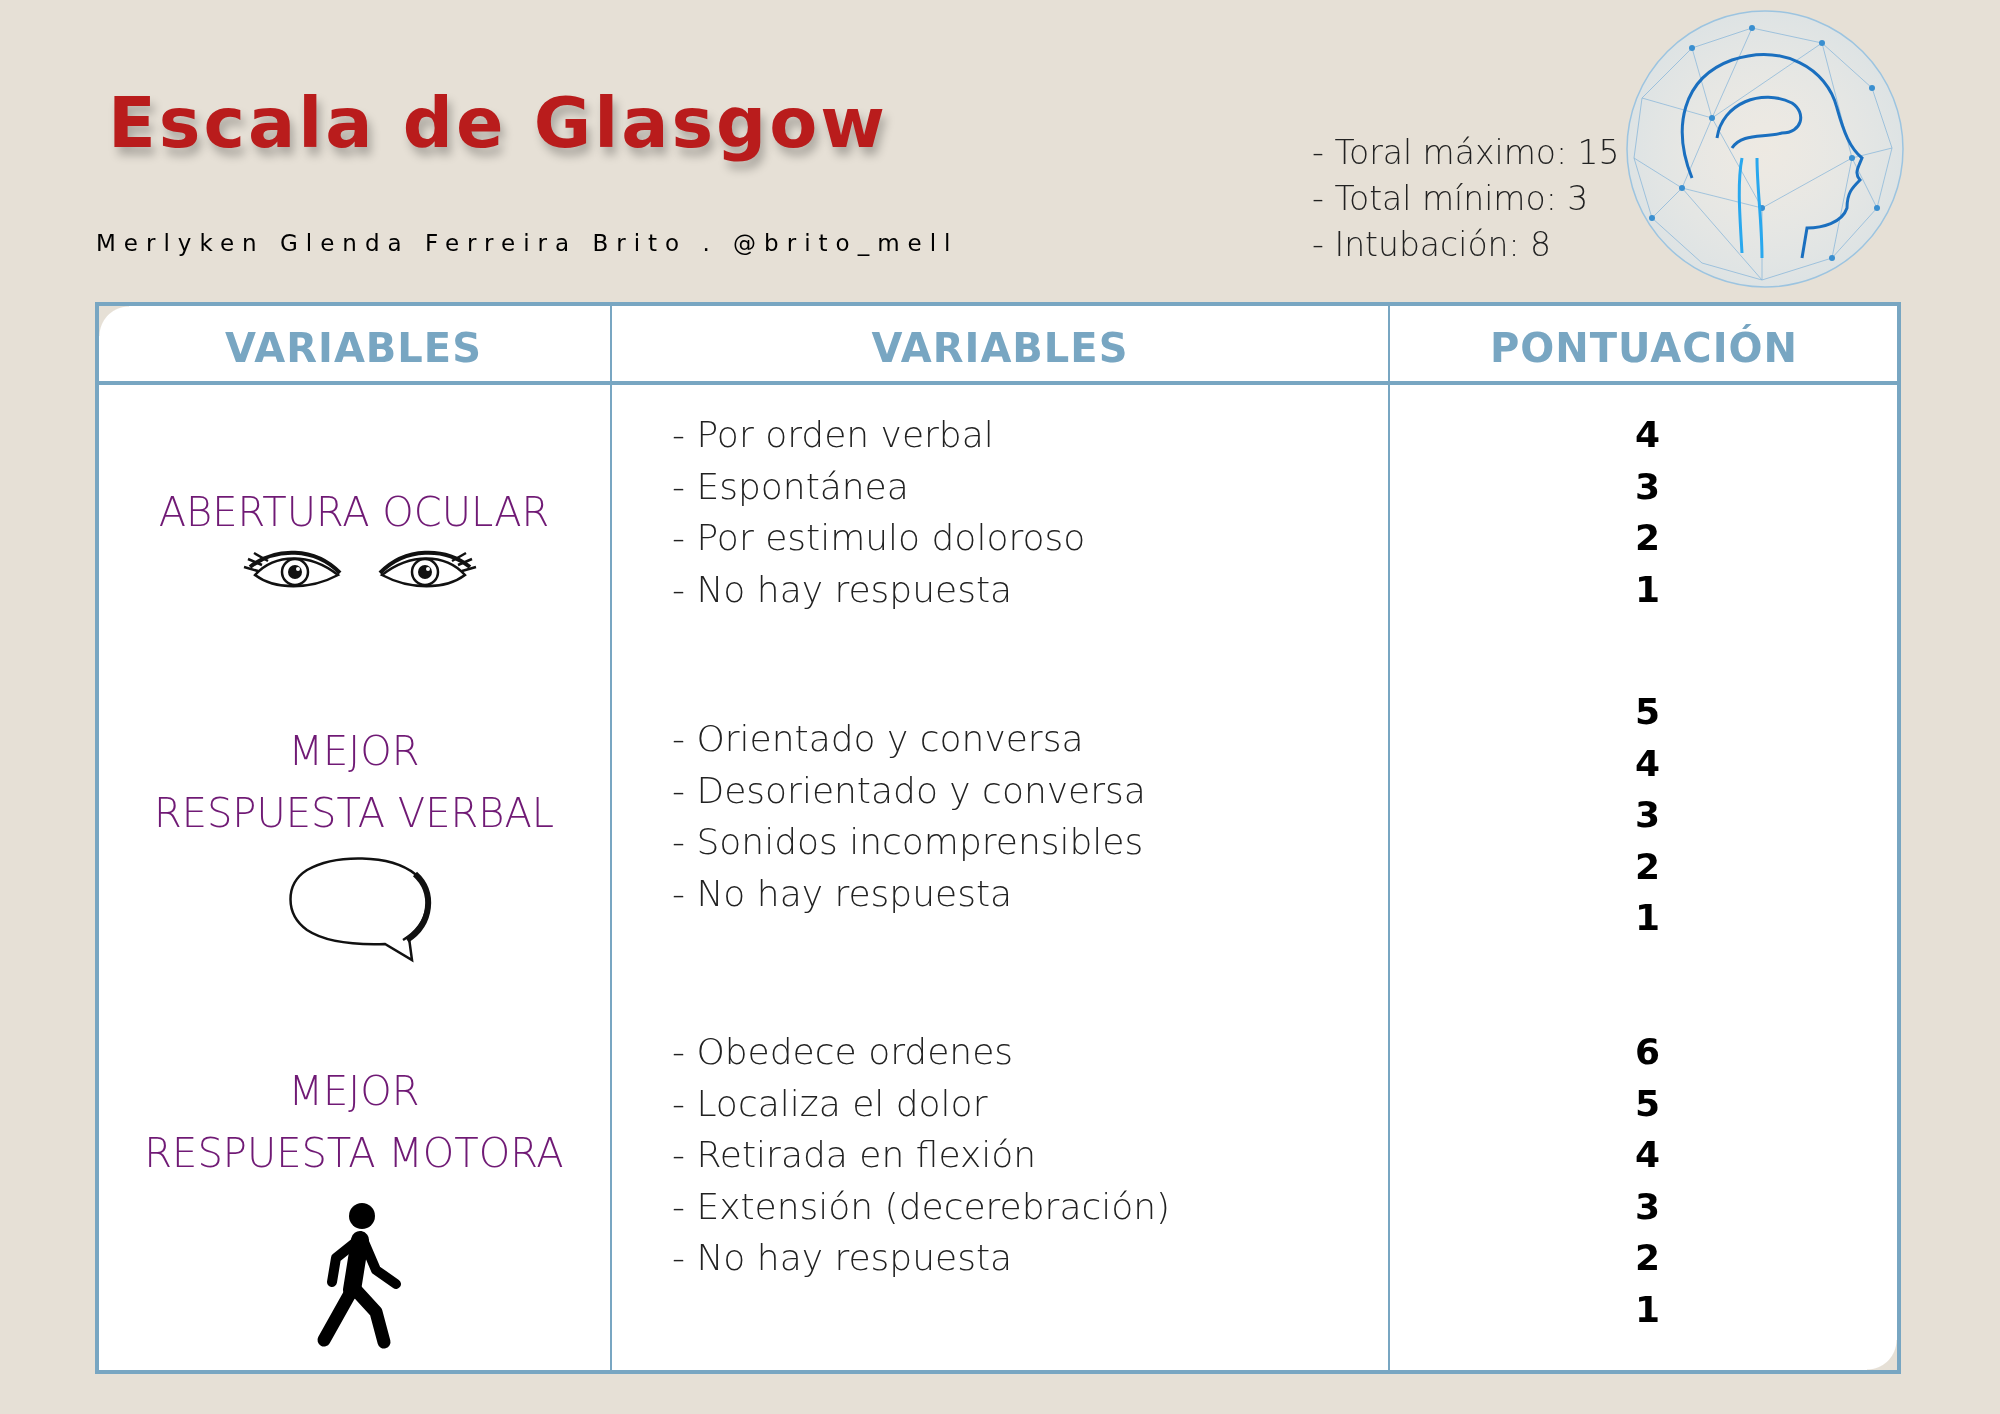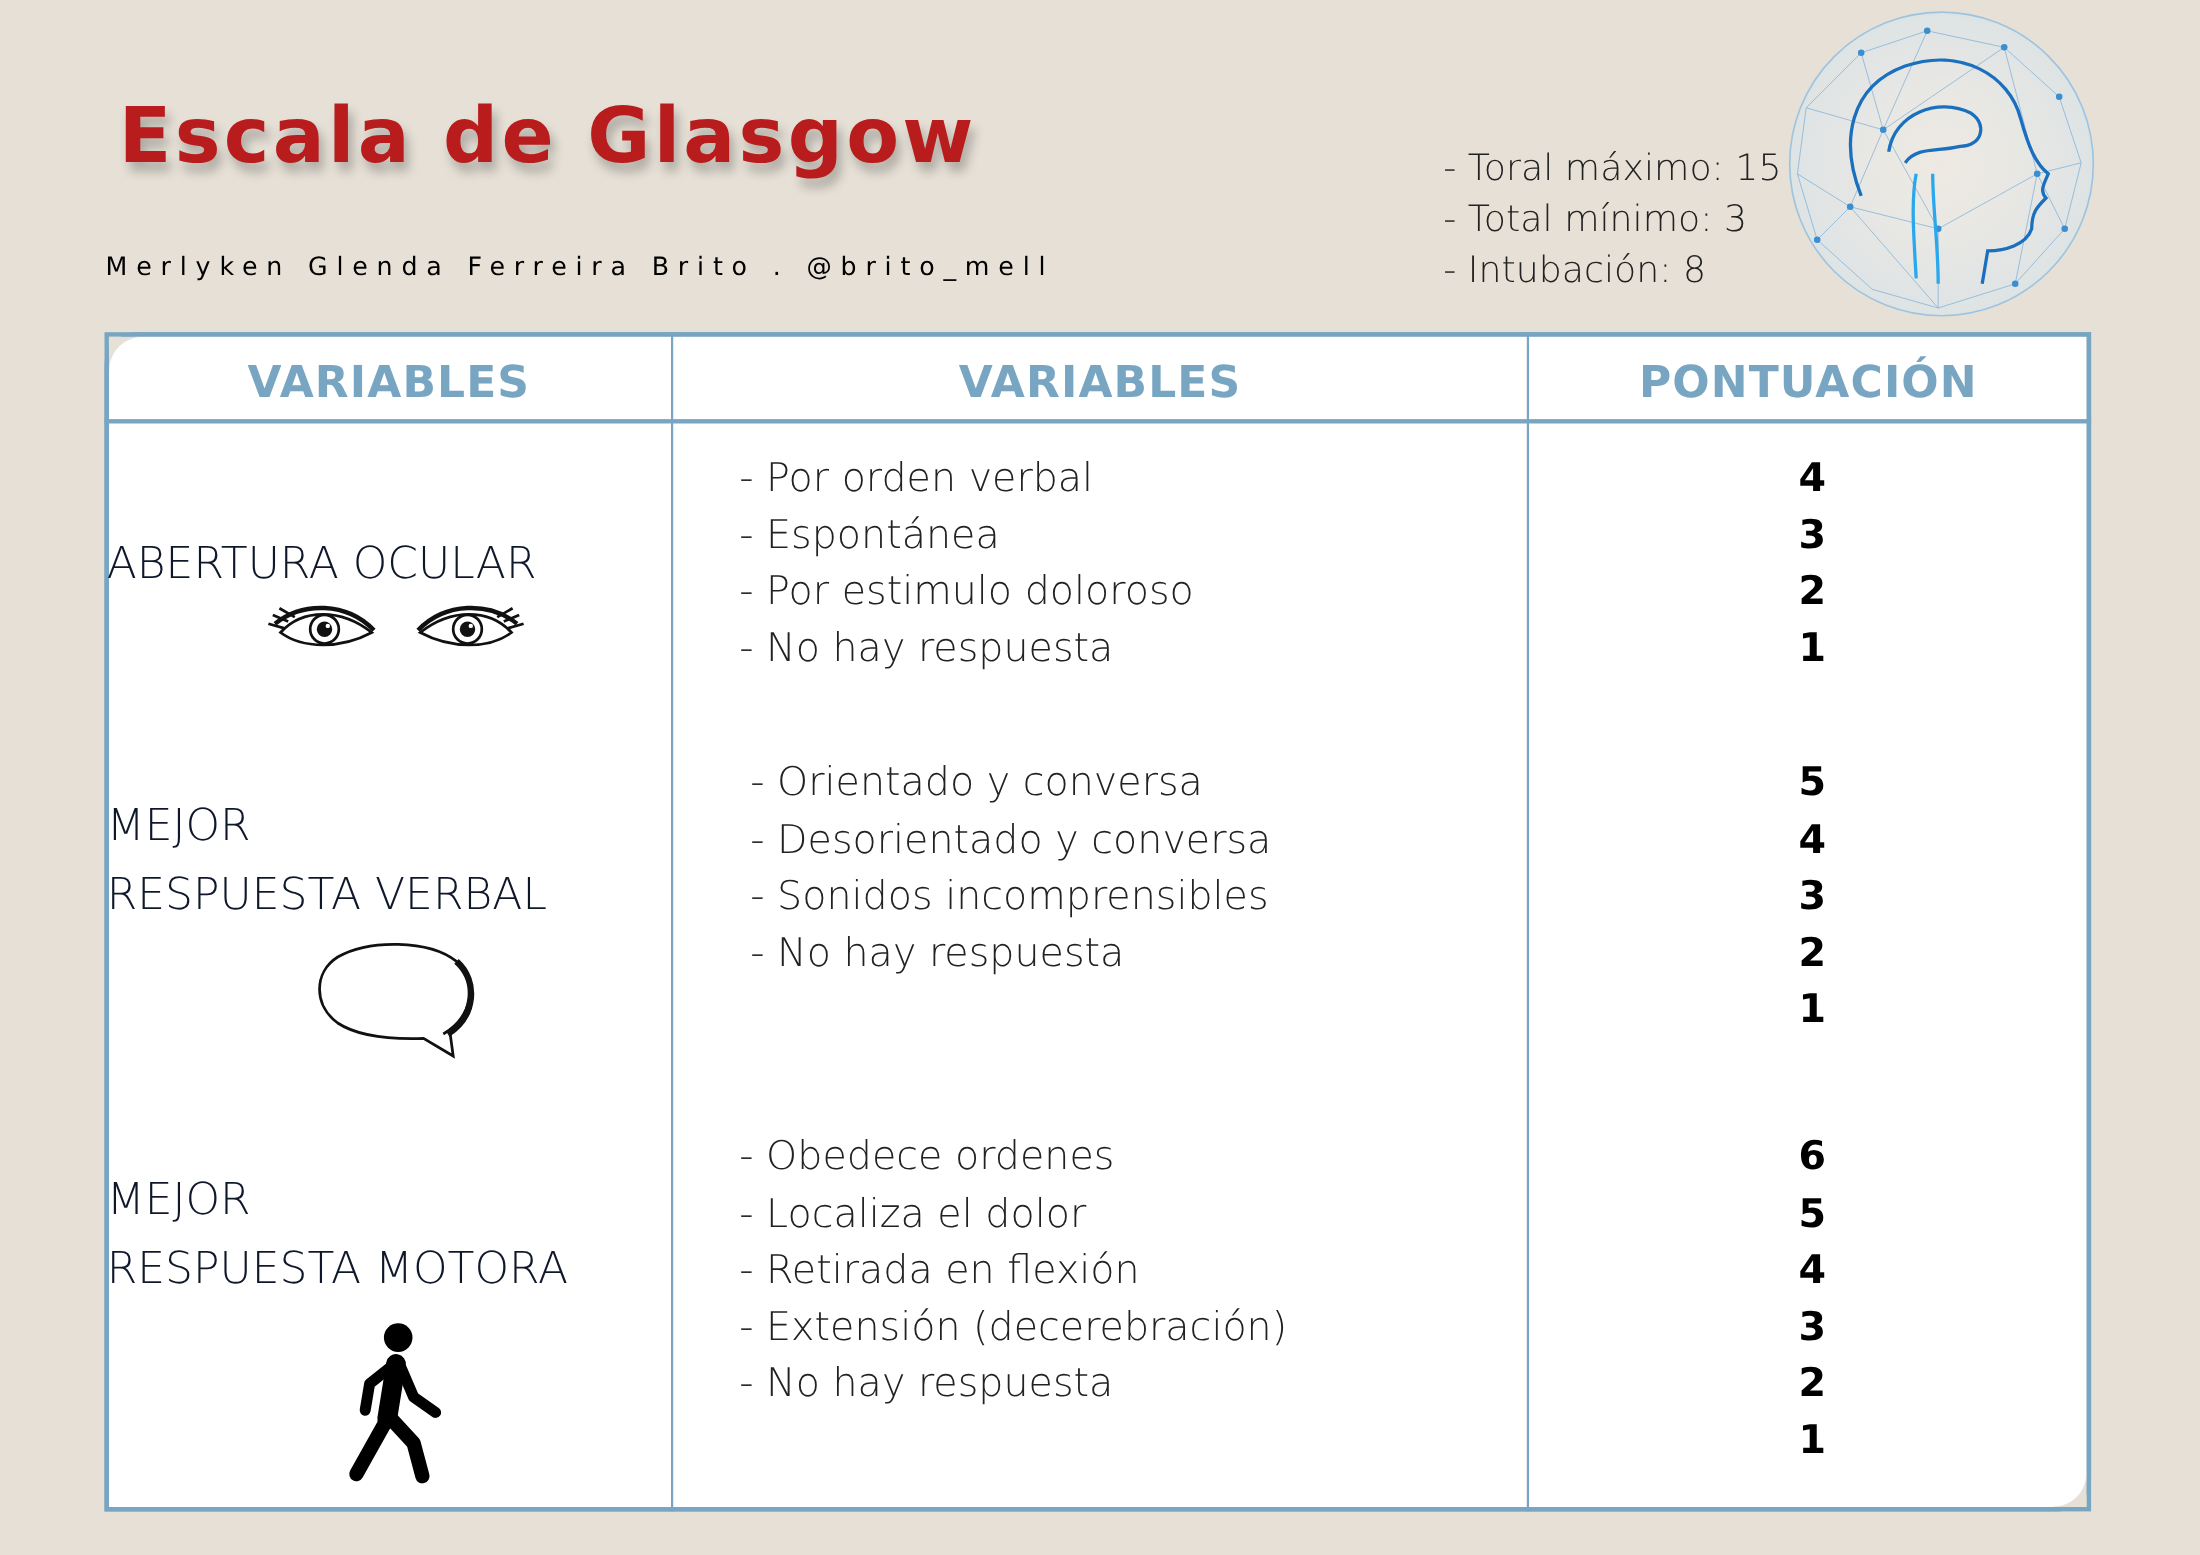--- a/index.html
+++ b/index.html
@@ -37,22 +37,22 @@
     background:radial-gradient(circle at 100% 100%, transparent 29px, #e6e0d6 30px); }
   .corner-br { position:absolute; left:1867px; top:1340px; width:30px; height:30px;
     background:radial-gradient(circle at 0 0, transparent 29px, #e6e0d6 30px); }
   .vline { position:absolute; top:302px; width:2px; height:1072px; background:#78a6c2; }
   .hline { position:absolute; left:95px; width:1806px; height:4px; background:#78a6c2; }
   .hdr {
     position:absolute; top:318px; height:60px; display:flex; align-items:center; justify-content:center;
     font-family:"DejaVu Sans", sans-serif; font-weight:bold; font-size:40px; color:#78a6c2; letter-spacing:1px;
   }
   .cat {
-    position:absolute; left:97px; width:514px; 
-    font-family:"DejaVu Sans", sans-serif; font-size:40px; color:#0f172a; line-height:62px; font-weight:300;
+    position:absolute; left:97px; width:514px; text-align:center;
+    font-family:"DejaVu Sans", sans-serif; font-size:40px; color:#701a75; line-height:62px; font-weight:300;
   }
   .items {
     position:absolute; left:672px; font-family:"DejaVu Sans", sans-serif; font-size:36px;
     color:#222; line-height:51.5px; font-weight:300; white-space:nowrap;
   }
   .scores {
     position:absolute; left:1600px; width:95px; text-align:center; font-family:"DejaVu Sans", sans-serif;
     font-size:36px; color:#000; font-weight:bold; line-height:51.5px;
   }
   .icon { position:absolute; }
@@ -147,21 +147,21 @@
 </div>
 
 <div class="cat" style="top:720px;">
   <div>MEJOR</div>
   <div>RESPUESTA VERBAL</div>
 </div>
 <svg class="icon" style="left:285px;top:852px;" width="155" height="115" viewBox="0 0 155 115">
   <path d="M118 88 C145 72 150 40 130 22 C105 2 50 2 22 18 C0 32 0 62 22 78 C40 90 70 93 100 92 L127 108 L124 86" fill="#fff" stroke="#111" stroke-width="2.5"></path>
   <path d="M130 22 C150 40 147 72 122 88" fill="none" stroke="#111" stroke-width="6"></path>
 </svg>
-<div class="items" style="top:686px;margin-left:10px;">
+<div class="items" style="top:713px;">
   <div>- Orientado y conversa</div>
   <div>- Desorientado y conversa</div>
   <div>- Sonidos incomprensibles</div>
   <div>- No hay respuesta</div>
 </div>
 <div class="scores" style="top:686px;">
   <div>5</div>
   <div>4</div>
   <div>3</div>
   <div>2</div>

